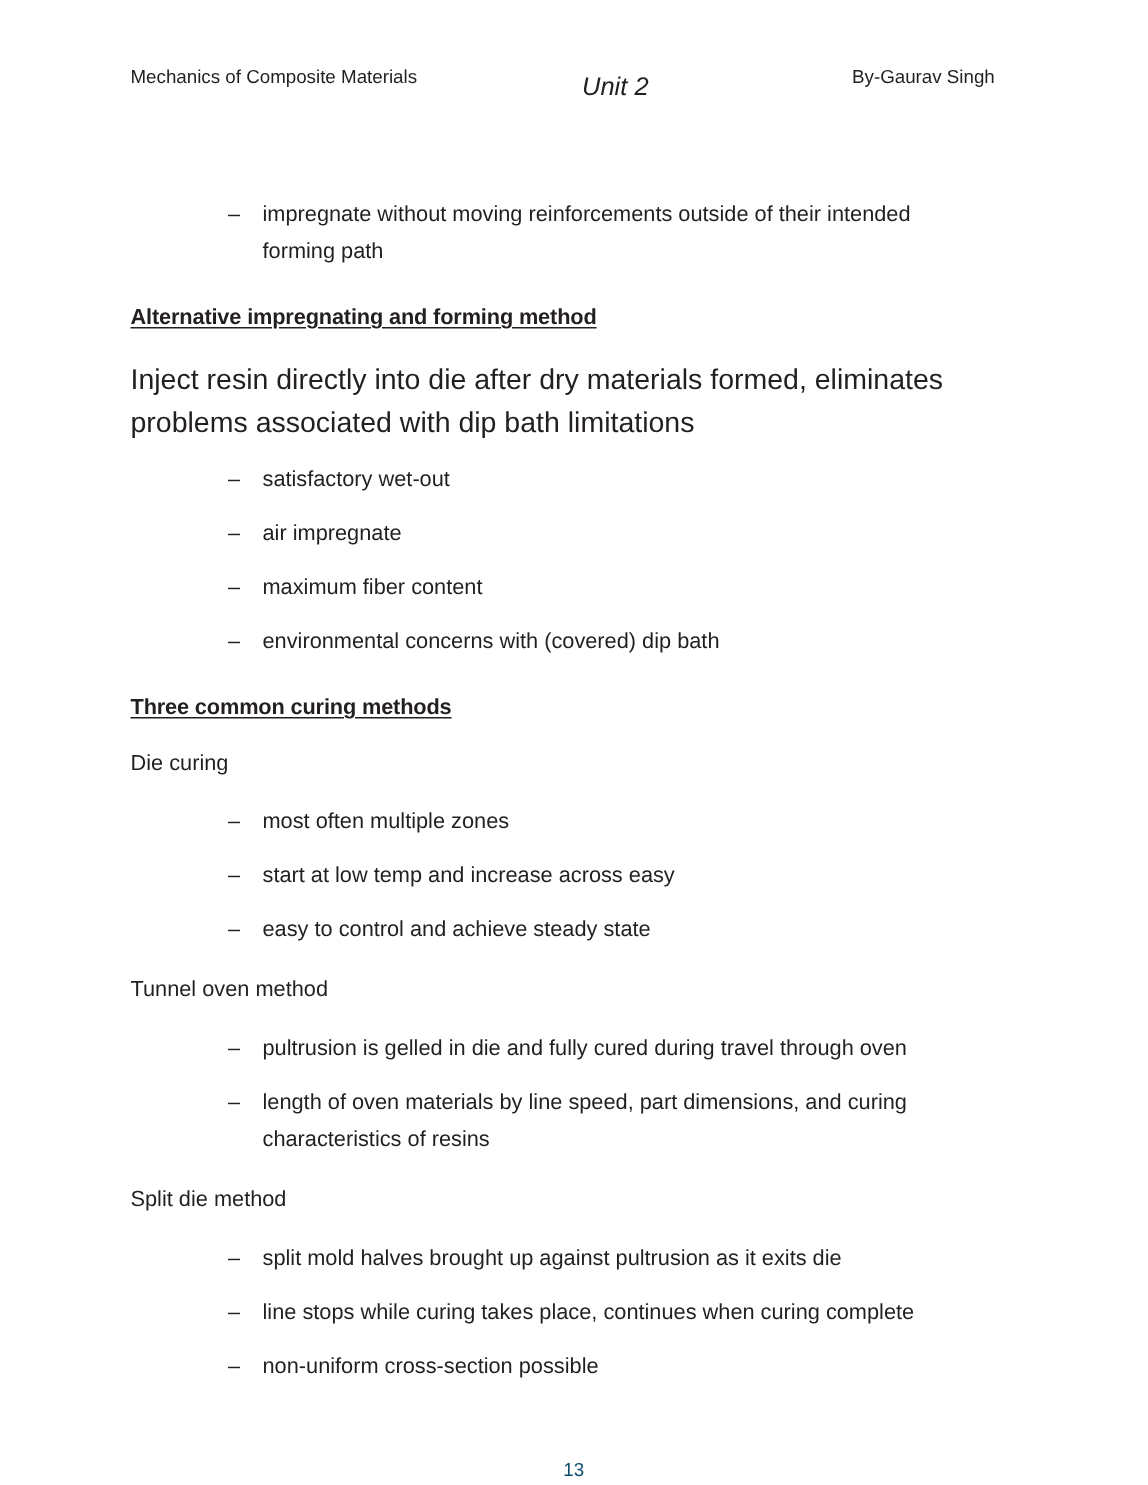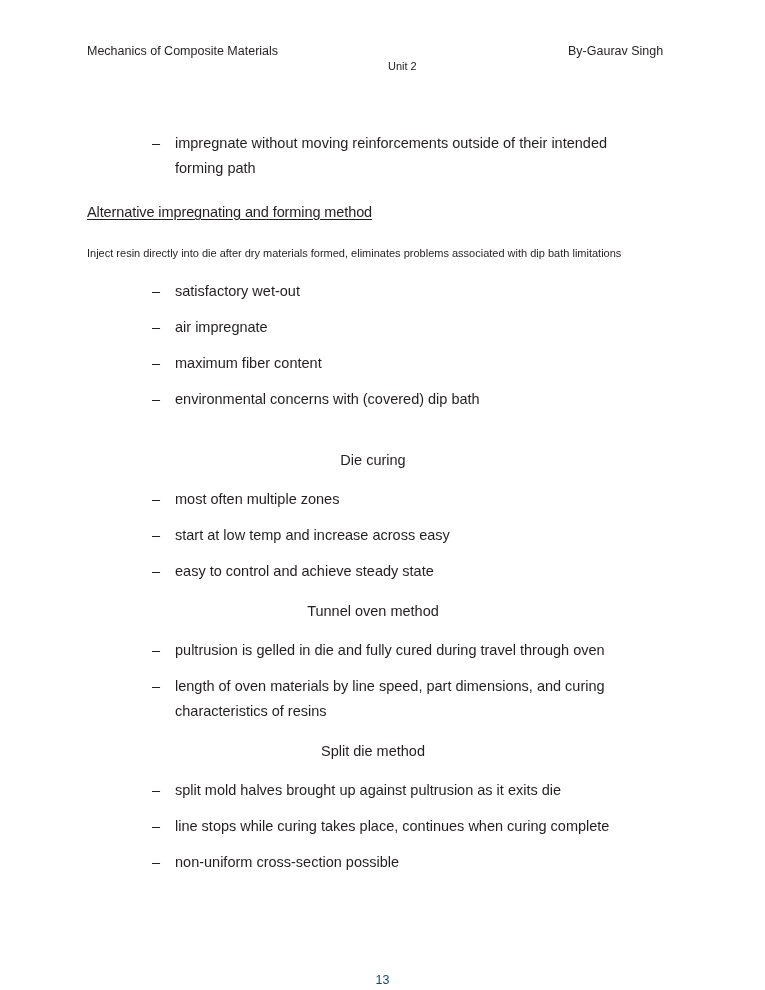--- a/index.html
+++ b/index.html
@@ -37,69 +37,69 @@
   .doc-header .hdr-left {
     position: absolute;
     left: 0;
     top: 0;
     font-size: 12.5px;
     white-space: nowrap;
   }
   .doc-header .hdr-center {
     position: absolute;
     left: 301px;
-    top: 16px;
-    font-size: 11px;
+    top: 4px;
+    font-size: 17px;
     white-space: nowrap;
+    font-style: italic;
   }
   .doc-header .hdr-right {
     position: absolute;
     left: 481px;
     top: 0;
     font-size: 12.5px;
     white-space: nowrap;
   }
 
   
   .content {
     position: absolute;
     top: 131px;
     left: 87px;
     width: 572px;
   }
 
   
   .section-heading {
     font-size: 14.5px;
-    font-weight: normal;
+    font-weight: bold;
     text-decoration: underline;
     text-underline-offset: 2px;
     letter-spacing: -0.1px;
     margin: 0;
     padding: 0;
     line-height: 20px;
   }
 
   
   .para {
-    font-size: 11px;
+    font-size: 19px;
     font-weight: normal;
     line-height: 29px;
     margin: 0;
     padding: 0;
   }
 
   
   .sublabel {
     font-size: 14.5px;
     font-weight: normal;
     line-height: 20px;
     margin: 0;
     padding: 0;
-    text-align: center;
   }
 
   
   .bullets {
     list-style: none;
     margin: 0;
     padding: 0;
   }
   .bullets li {
     position: relative;
@@ -175,20 +175,21 @@
         <span>maximum fiber content</span>
       </li>
       <li style="margin-top:11px">
         <span class="dash">–</span>
         <span>environmental concerns with (covered) dip bath</span>
       </li>
     </ul>
 
     <div class="gap-lg"></div>
 
+    <div class="section-heading">Three common curing methods</div>
 
     <div class="gap-md"></div>
 
     <div class="sublabel">Die curing</div>
 
     <div class="gap-md"></div>
 
     <ul class="bullets">
       <li>
         <span class="dash">–</span>

